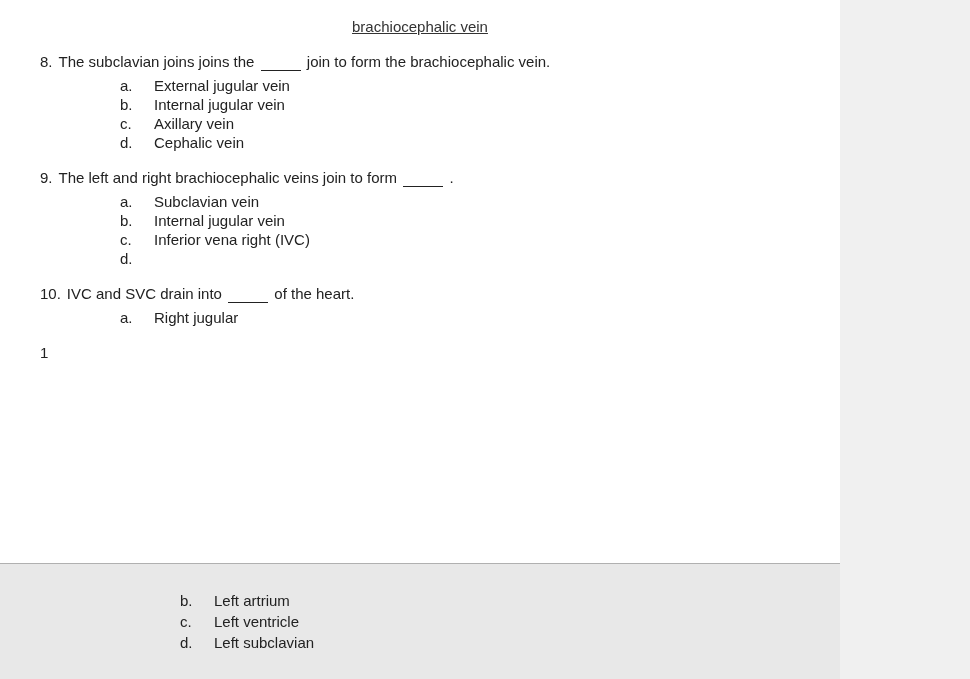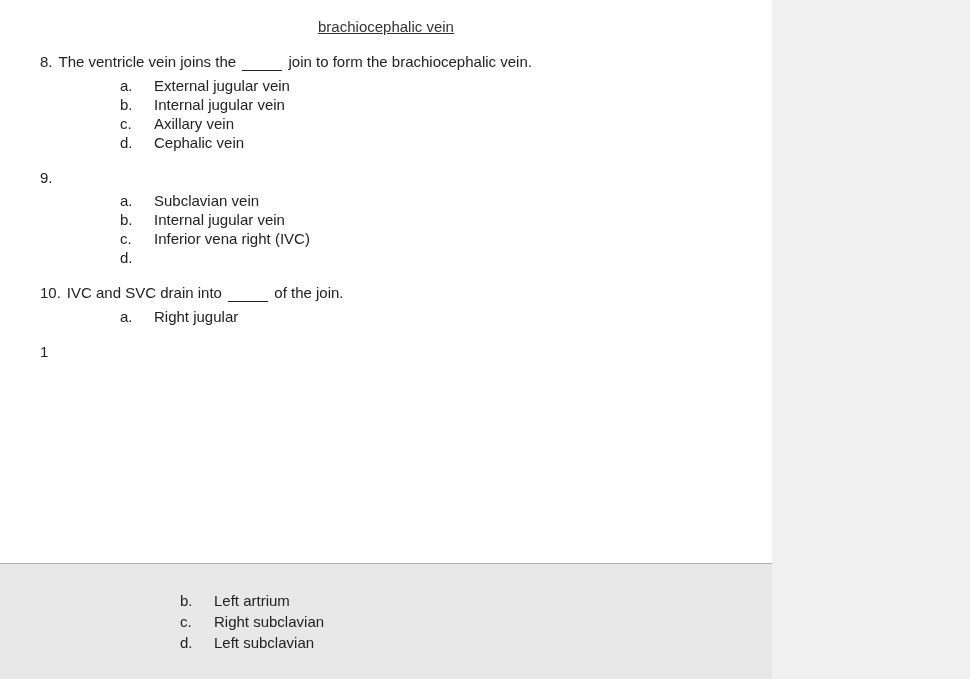--- a/index.html
+++ b/index.html
@@ -12,21 +12,21 @@
       background-color: #f0f0f0;
       font-family: Arial, sans-serif;
       font-size: 15px;
       color: #222;
       width: 970px;
       min-height: 679px;
       overflow: hidden;
     }
 
     .page-wrapper {
-      width: 772px;
+      width: 840px;
       min-height: 679px;
       background: #f0f0f0;
       display: flex;
       flex-direction: column;
     }
 
     .top-section {
       background: #ffffff;
       padding: 18px 40px 24px 40px;
       flex: 1;
@@ -116,21 +116,21 @@
   <div class="top-section">
 
     <div class="header-partial">
       <span>brachiocephalic vein</span>
     </div>
 
     <div class="question-block">
       <div class="question-text">
         <span class="question-number">8.</span>
         <span>
-          <span>The ventricle vein joins the</span>
+          <span>The subclavian joins joins the</span>
           <span class="blank">&nbsp;&nbsp;&nbsp;&nbsp;&nbsp;&nbsp;</span>
           <span>join to form the brachiocephalic vein.</span>
         </span>
       </div>
       <div class="options-list">
         <div class="option-item">
           <span class="option-letter">a.</span>
           <span>External jugular vein</span>
         </div>
         <div class="option-item">
@@ -144,20 +144,25 @@
         <div class="option-item">
           <span class="option-letter">d.</span>
           <span>Cephalic vein</span>
         </div>
       </div>
     </div>
 
     <div class="question-block">
       <div class="question-text">
         <span class="question-number">9.</span>
+        <span>
+          <span>The left and right brachiocephalic veins join to form</span>
+          <span class="blank">&nbsp;&nbsp;&nbsp;&nbsp;</span>
+          <span>.</span>
+        </span>
       </div>
       <div class="options-list">
         <div class="option-item">
           <span class="option-letter">a.</span>
           <span>Subclavian vein</span>
         </div>
         <div class="option-item">
           <span class="option-letter">b.</span>
           <span>Internal jugular vein</span>
         </div>
@@ -170,21 +175,21 @@
         </div>
       </div>
     </div>
 
     <div class="question-block">
       <div class="question-text">
         <span class="question-number">10.</span>
         <span>
           <span>IVC and SVC drain into</span>
           <span class="blank">&nbsp;&nbsp;&nbsp;&nbsp;</span>
-          <span>of the join.</span>
+          <span>of the heart.</span>
         </span>
       </div>
       <div class="options-list">
         <div class="option-item">
           <span class="option-letter">a.</span>
           <span>Right jugular</span>
         </div>
       </div>
     </div>
 
@@ -195,21 +200,21 @@
   <div class="divider"></div>
 
   <div class="bottom-section">
     <div class="bottom-options">
       <div class="option-item">
         <span class="option-letter">b.</span>
         <span>Left artrium</span>
       </div>
       <div class="option-item">
         <span class="option-letter">c.</span>
-        <span>Right subclavian</span>
+        <span>Left ventricle</span>
       </div>
       <div class="option-item">
         <span class="option-letter">d.</span>
         <span>Left subclavian</span>
       </div>
     </div>
   </div>
 
 </div>
 

